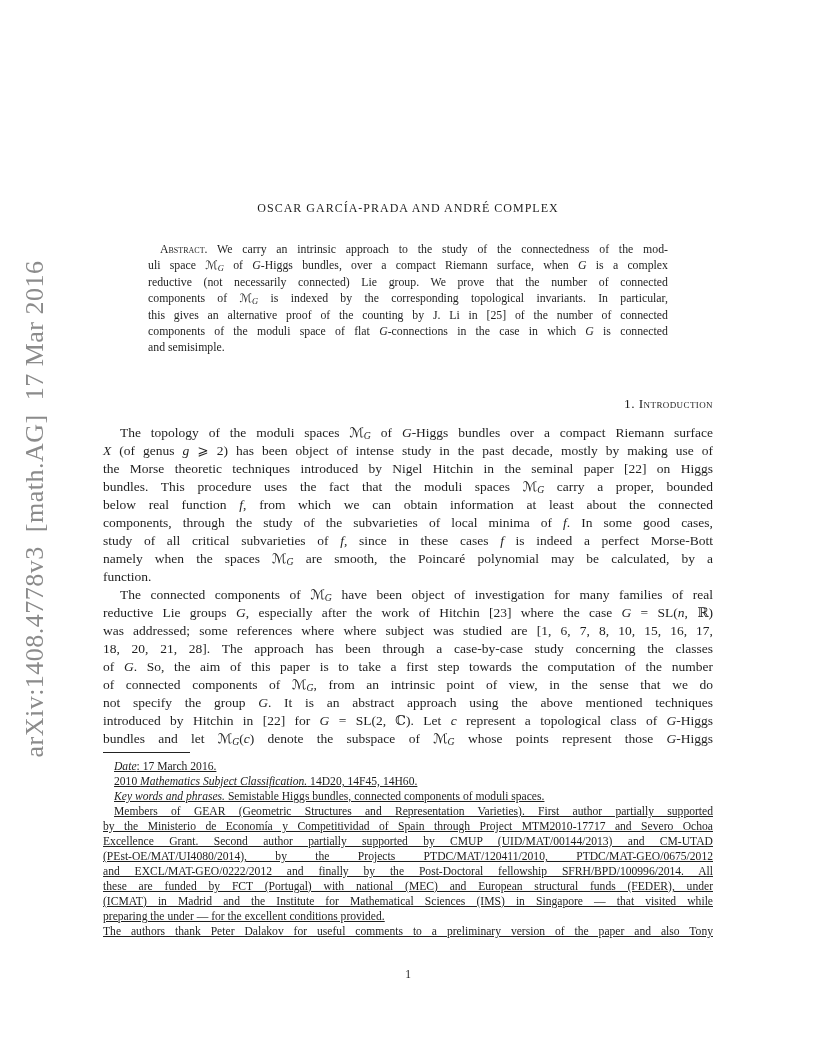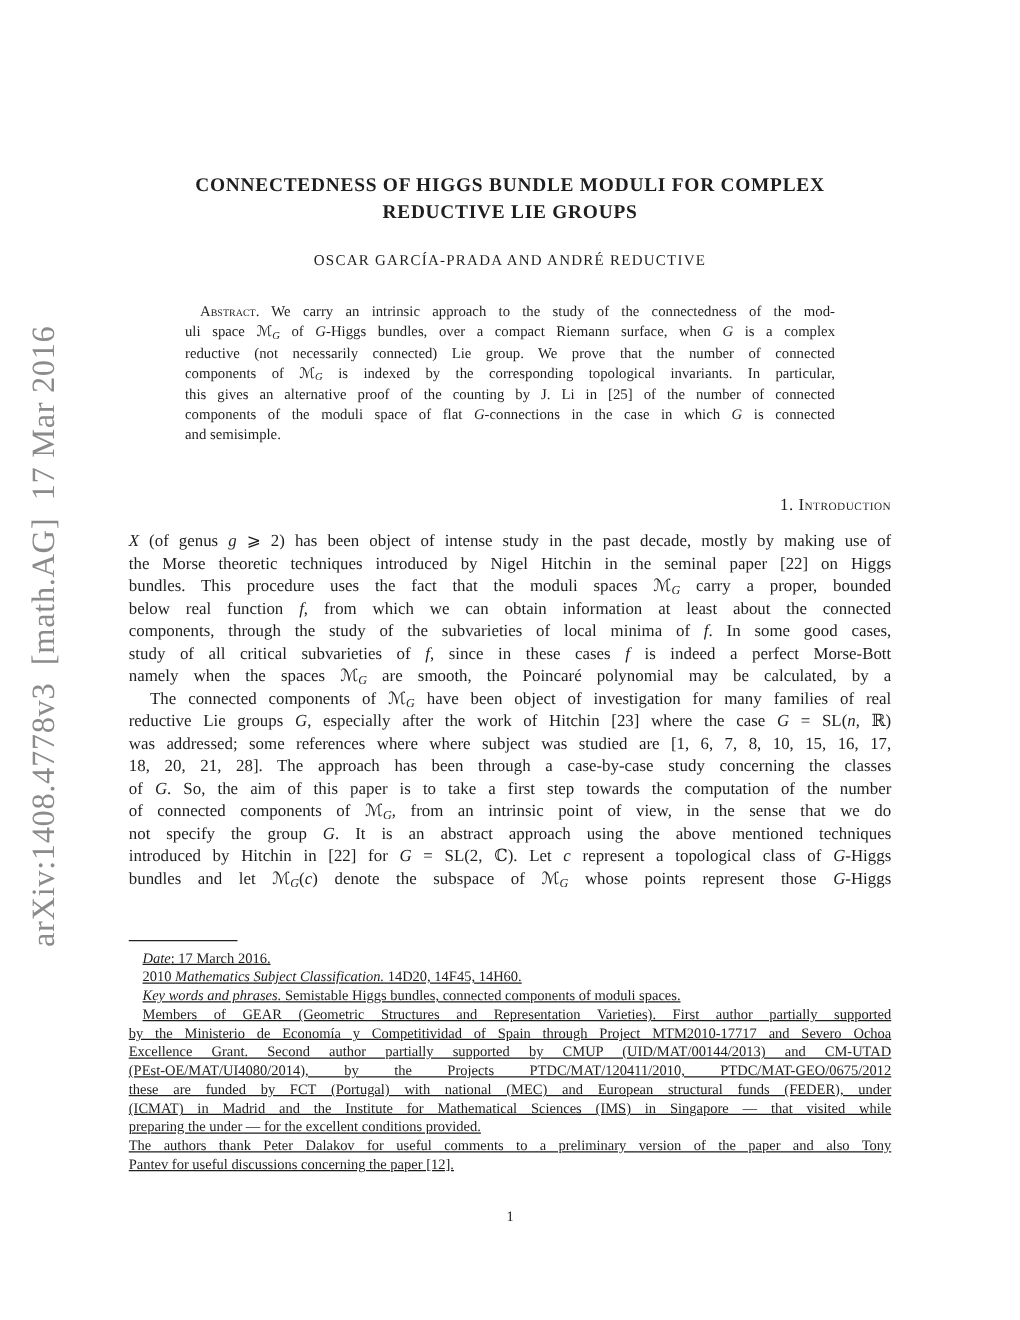--- a/index.html
+++ b/index.html
@@ -53,50 +53,48 @@
   sub{font-style:italic;font-size:72%;line-height:0;vertical-align:-0.25em;}
   i{font-style:italic;}
 </style>
 </head>
 <body>
 
 <div class="page">
 
   <div class="watermark">arXiv:1408.4778v3&nbsp; [math.AG]&nbsp; 17 Mar 2016</div>
 
-  <div class="title">
-    <div>CONNECTEDNESS OF HIGGS BUNDLE MODULI FOR COMPLEX</div>
-    <div>REDUCTIVE LIE GROUPS</div>
-  </div>
 
-  <div class="authors">OSCAR GARCÍA-PRADA AND ANDRÉ REDUCTIVE</div>
+  <div class="authors">OSCAR GARCÍA-PRADA AND ANDRÉ COMPLEX</div>
 
   <div class="abstract">
 
   <div class="jline ind"><span class="sc">Abstract.</span> We carry an intrinsic approach to the study of the connectedness of the mod-</div>
       <div class="jline">uli space ℳ<sub>G</sub> of <i>G</i>-Higgs bundles, over a compact Riemann surface, when <i>G</i> is a complex</div>
       <div class="jline">reductive (not necessarily connected) Lie group. We prove that the number of connected</div>
       <div class="jline">components of ℳ<sub>G</sub> is indexed by the corresponding topological invariants. In particular,</div>
       <div class="jline">this gives an alternative proof of the counting by J. Li in [25] of the number of connected</div>
       <div class="jline">components of the moduli space of flat <i>G</i>-connections in the case in which <i>G</i> is connected</div>
       <div class="jline last">and semisimple.</div>
     </div>
 
   <div class="secheading">1. <span class="sc">Introduction</span></div>
 
   <div class="bodytext">
     <div>
 
+    <div class="jline ind">The topology of the moduli spaces ℳ<sub>G</sub> of <i>G</i>-Higgs bundles over a compact Riemann surface</div>
         <div class="jline"><i>X</i> (of genus <i>g</i> ⩾ 2) has been object of intense study in the past decade, mostly by making use of</div>
         <div class="jline">the Morse theoretic techniques introduced by Nigel Hitchin in the seminal paper [22] on Higgs</div>
         <div class="jline">bundles. This procedure uses the fact that the moduli spaces ℳ<sub>G</sub> carry a proper, bounded</div>
         <div class="jline">below real function <i>f</i>, from which we can obtain information at least about the connected</div>
         <div class="jline">components, through the study of the subvarieties of local minima of <i>f</i>. In some good cases,</div>
         <div class="jline">study of all critical subvarieties of <i>f</i>, since in these cases <i>f</i> is indeed a perfect Morse-Bott</div>
         <div class="jline">namely when the spaces ℳ<sub>G</sub> are smooth, the Poincaré polynomial may be calculated, by a</div>
+        <div class="jline last">function.</div>
       </div>
     <div>
 
     <div class="jline ind">The connected components of ℳ<sub>G</sub> have been object of investigation for many families of real</div>
         <div class="jline">reductive Lie groups <i>G</i>, especially after the work of Hitchin [23] where the case <i>G</i> = SL(<i>n</i>, ℝ)</div>
         <div class="jline">was addressed; some references where where subject was studied are [1, 6, 7, 8, 10, 15, 16, 17,</div>
         <div class="jline">18, 20, 21, 28]. The approach has been through a case-by-case study concerning the classes</div>
         <div class="jline">of <i>G</i>. So, the aim of this paper is to take a first step towards the computation of the number</div>
         <div class="jline">of connected components of ℳ<sub>G</sub>, from an intrinsic point of view, in the sense that we do</div>
         <div class="jline">not specify the group <i>G</i>. It is an abstract approach using the above mentioned techniques</div>
@@ -109,22 +107,22 @@
 
   <div class="footnotes">
 
   <div class="jline ind last"><i>Date</i>: 17 March 2016.</div>
       <div class="jline ind last">2010 <i>Mathematics Subject Classification.</i> 14D20, 14F45, 14H60.</div>
       <div class="jline ind last"><i>Key words and phrases.</i> Semistable Higgs bundles, connected components of moduli spaces.</div>
       <div class="jline ind">Members of GEAR (Geometric Structures and Representation Varieties). First author partially supported</div>
       <div class="jline">by the Ministerio de Economía y Competitividad of Spain through Project MTM2010-17717 and Severo Ochoa</div>
       <div class="jline">Excellence Grant. Second author partially supported by CMUP (UID/MAT/00144/2013) and CM-UTAD</div>
       <div class="jline">(PEst-OE/MAT/UI4080/2014), by the Projects PTDC/MAT/120411/2010, PTDC/MAT-GEO/0675/2012</div>
+      <div class="jline">and EXCL/MAT-GEO/0222/2012 and finally by the Post-Doctoral fellowship SFRH/BPD/100996/2014. All</div>
       <div class="jline">these are funded by FCT (Portugal) with national (MEC) and European structural funds (FEDER), under</div>
       <div class="jline">(ICMAT) in Madrid and the Institute for Mathematical Sciences (IMS) in Singapore — that visited while</div>
       <div class="jline last">preparing the under — for the excellent conditions provided.</div>
       <div class="jline">The authors thank Peter Dalakov for useful comments to a preliminary version of the paper and also Tony</div>
-      <div class="jline last">Pantev for useful discussions concerning the paper [12].</div>
     </div>
 
   <div class="pagenum">1</div>
 
 </div>
 
 </body></html>

